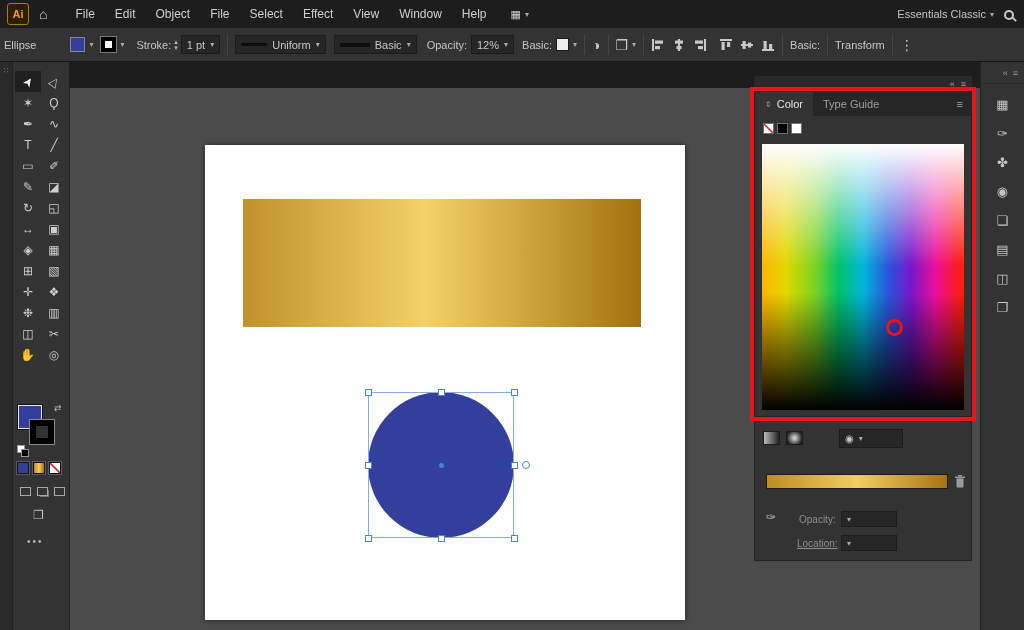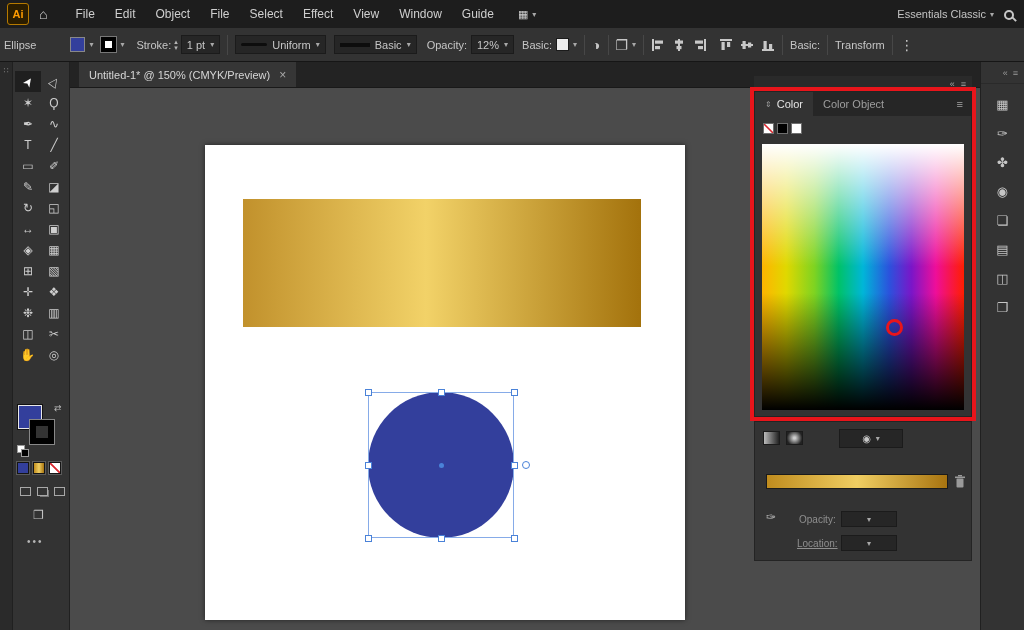--- a/index.html
+++ b/index.html
@@ -26,21 +26,21 @@
 
   
   .controlbar { position:absolute; left:0; top:28px; width:1024px; height:34px; background:#333;
                 border-bottom:1px solid #161616; display:flex; align-items:center; font-size:11px;
                 color:#c6c6c6; z-index:5; }
   .vsep { width:1px; height:20px; background:#474747; margin:0 7px; flex:none; }
   .sw { width:15px; height:15px; flex:none; }
   .sw-fill { border:1px solid #888; }
   .sw-stroke { border:4px solid #000; background:#fff; outline:1px solid #777; }
   .dd { display:flex; align-items:center; background:#262626; border:1px solid #1b1b1b;
-        height:19px; padding:0 5px; gap:5px; flex:none;justify-content:center; }
+        height:19px; padding:0 5px; gap:5px; flex:none; }
   .dd::after { content:"▾"; font-size:8px; color:#a8a8a8; }
   .ddplain { display:flex; align-items:center; gap:4px; flex:none; }
   .ddplain::after { content:"▾"; font-size:8px; color:#a8a8a8; }
   .stepper { display:flex; flex-direction:column; line-height:6px; font-size:7px; color:#b5b5b5;
              margin:0 3px; }
   .pline { width:26px; height:3px; background:#0d0d0d; border-radius:2px; }
   .bline { width:30px; height:4px; background:#0d0d0d; }
   .mini-style { width:13px; height:13px; background:#ededed; border:1px solid #1b1b1b; }
   .cb-ic { font-size:14px; color:#c6c6c6; flex:none; }
   .alignset { display:flex; gap:7px; align-items:center; }
@@ -165,21 +165,21 @@
     <span class="home-ic">⌂</span>
     <span style="width:18px"></span>
     <span class="mitem">File</span>
     <span class="mitem">Edit</span>
     <span class="mitem">Object</span>
     <span class="mitem">File</span>
     <span class="mitem">Select</span>
     <span class="mitem">Effect</span>
     <span class="mitem">View</span>
     <span class="mitem">Window</span>
-    <span class="mitem">Guide</span>
+    <span class="mitem">Help</span>
     <span class="arrange ddplain">
       <span>▦</span>
     </span>
     <div class="mb-right">
       <span class="workspace ddplain">
         <span>Essentials Classic</span>
       </span>
       <span class="mag"></span>
     </div>
   </div>
@@ -340,26 +340,20 @@
     </div>
     <div class="chip modesrow">
       <span class="mode"></span>
       <span class="mode m2"></span>
       <span class="mode m3"></span>
     </div>
     <span class="chip screenmode">❐</span>
     <span class="chip tb-dots">•••</span>
   </div>
 
-  <div class="tabbar">
-    <div class="doc-tab">
-      <span>Untitled-1* @ 150% (CMYK/Preview)</span>
-      <span class="tab-close">×</span>
-    </div>
-  </div>
 
   <div class="canvas">
     <div class="artboard">
       <div class="gold-rect" style="background:linear-gradient(90deg,#c1912c 0%,#f2d268 46%,#a3720c 100%)"></div>
       <div class="blue-circle" style="background:#333f9c"></div>
       <div class="bbox">
         <span class="handle" style="left:-4px;top:-4px"></span>
         <span class="handle" style="left:69px;top:-4px"></span>
         <span class="handle" style="left:142px;top:-4px"></span>
         <span class="handle" style="left:-4px;top:69px"></span>
@@ -395,21 +389,21 @@
     <span>≡</span>
   </div>
 
   <div class="color-panel">
     <div class="panel-tabs">
       <span class="ptab active">
         <span class="updn">⇕</span>
         <span>Color</span>
       </span>
       <span class="ptab">
-        <span>Color Object</span>
+        <span>Type Guide</span>
       </span>
       <span class="pmenu">≡</span>
     </div>
     <div class="proxy-row">
       <span class="pxs px-none"></span>
       <span class="pxs px-black"></span>
       <span class="pxs px-white"></span>
     </div>
     <div class="spectrum"></div>
   </div>

